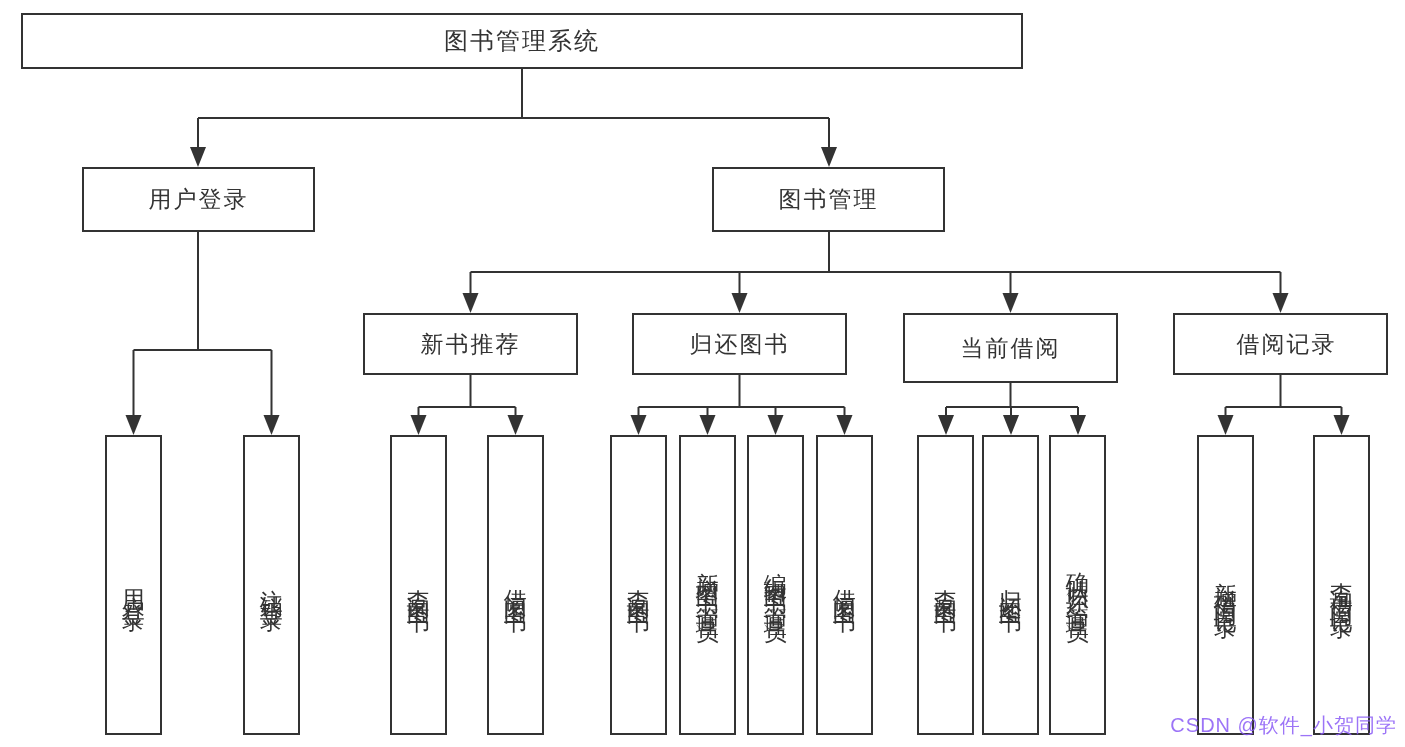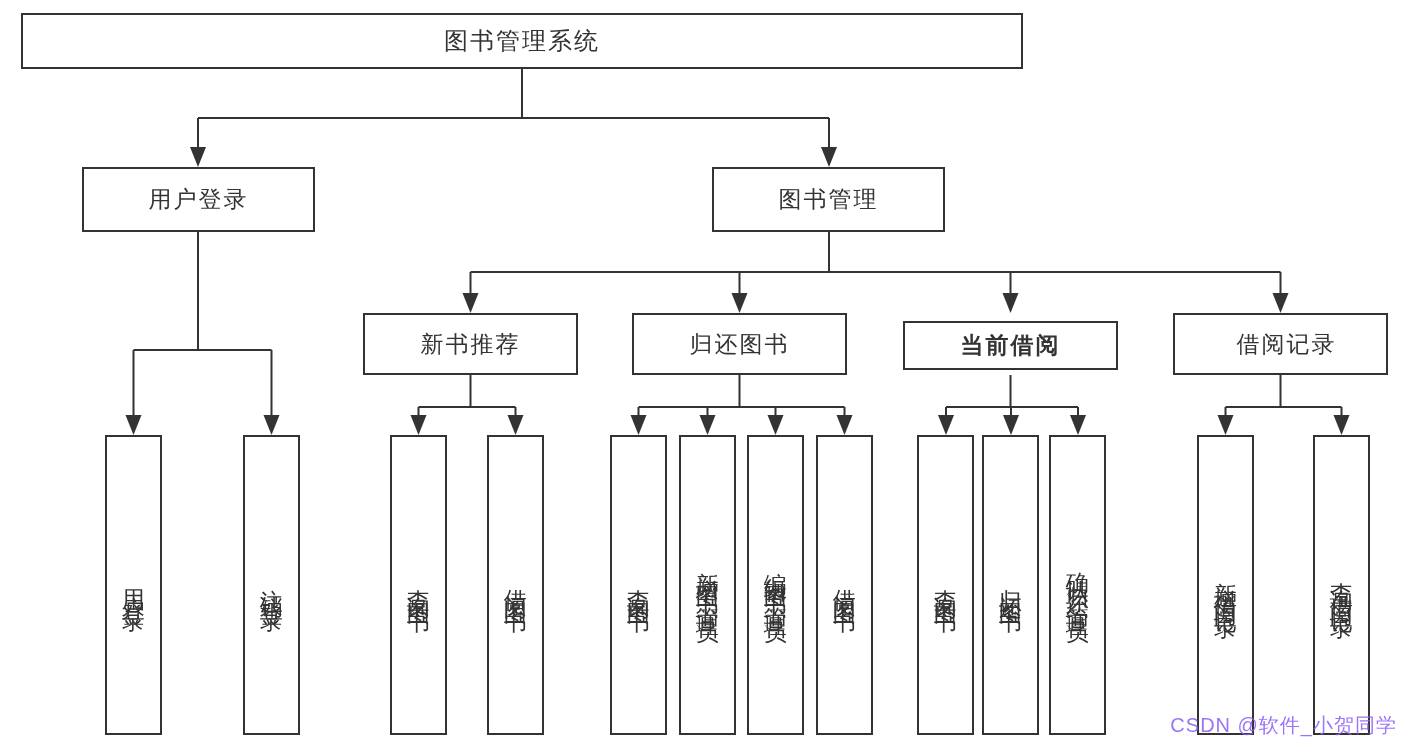--- a/index.html
+++ b/index.html
@@ -22,21 +22,21 @@
   .watermark{
     position:absolute;top:712px;right:8px;z-index:5;
     font-size:20px;color:#8b5cf6;opacity:.85;letter-spacing:1px;white-space:nowrap;
   }
   
   #n-root{left:21px;top:13px;width:1002px;height:56px;}
   #n-user-login{left:82px;top:167px;width:233px;height:65px;}
   #n-book-mgmt{left:712px;top:167px;width:233px;height:65px;}
   #n-new-book{left:363px;top:313px;width:215px;height:62px;}
   #n-book-borrow{left:632px;top:313px;width:215px;height:62px;}
-  #n-cur-borrow{left:903px;top:321px;width:215px;height:49px;font-weight:bold;}
+  #n-cur-borrow{left:903px;top:313px;width:215px;height:70px;}
   #n-borrow-rec{left:1173px;top:313px;width:215px;height:62px;padding-left:12px;}
   .leaf{top:435px;width:57px;height:300px;}
   #l-ul-login{left:105px;}   #l-ul-logout{left:243px;}
   #l-nb-query{left:390px;}   #l-nb-borrow{left:487px;}
   #l-bb-query{left:610px;}   #l-bb-add{left:679px;}
   #l-bb-edit{left:747px;}    #l-bb-borrow{left:816px;}
   #l-cb-query{left:917px;}   #l-cb-return{left:982px;}  #l-cb-confirm{left:1049px;}
   #l-br-add{left:1197px;}    #l-br-query{left:1313px;}
 </style>
 </head>

